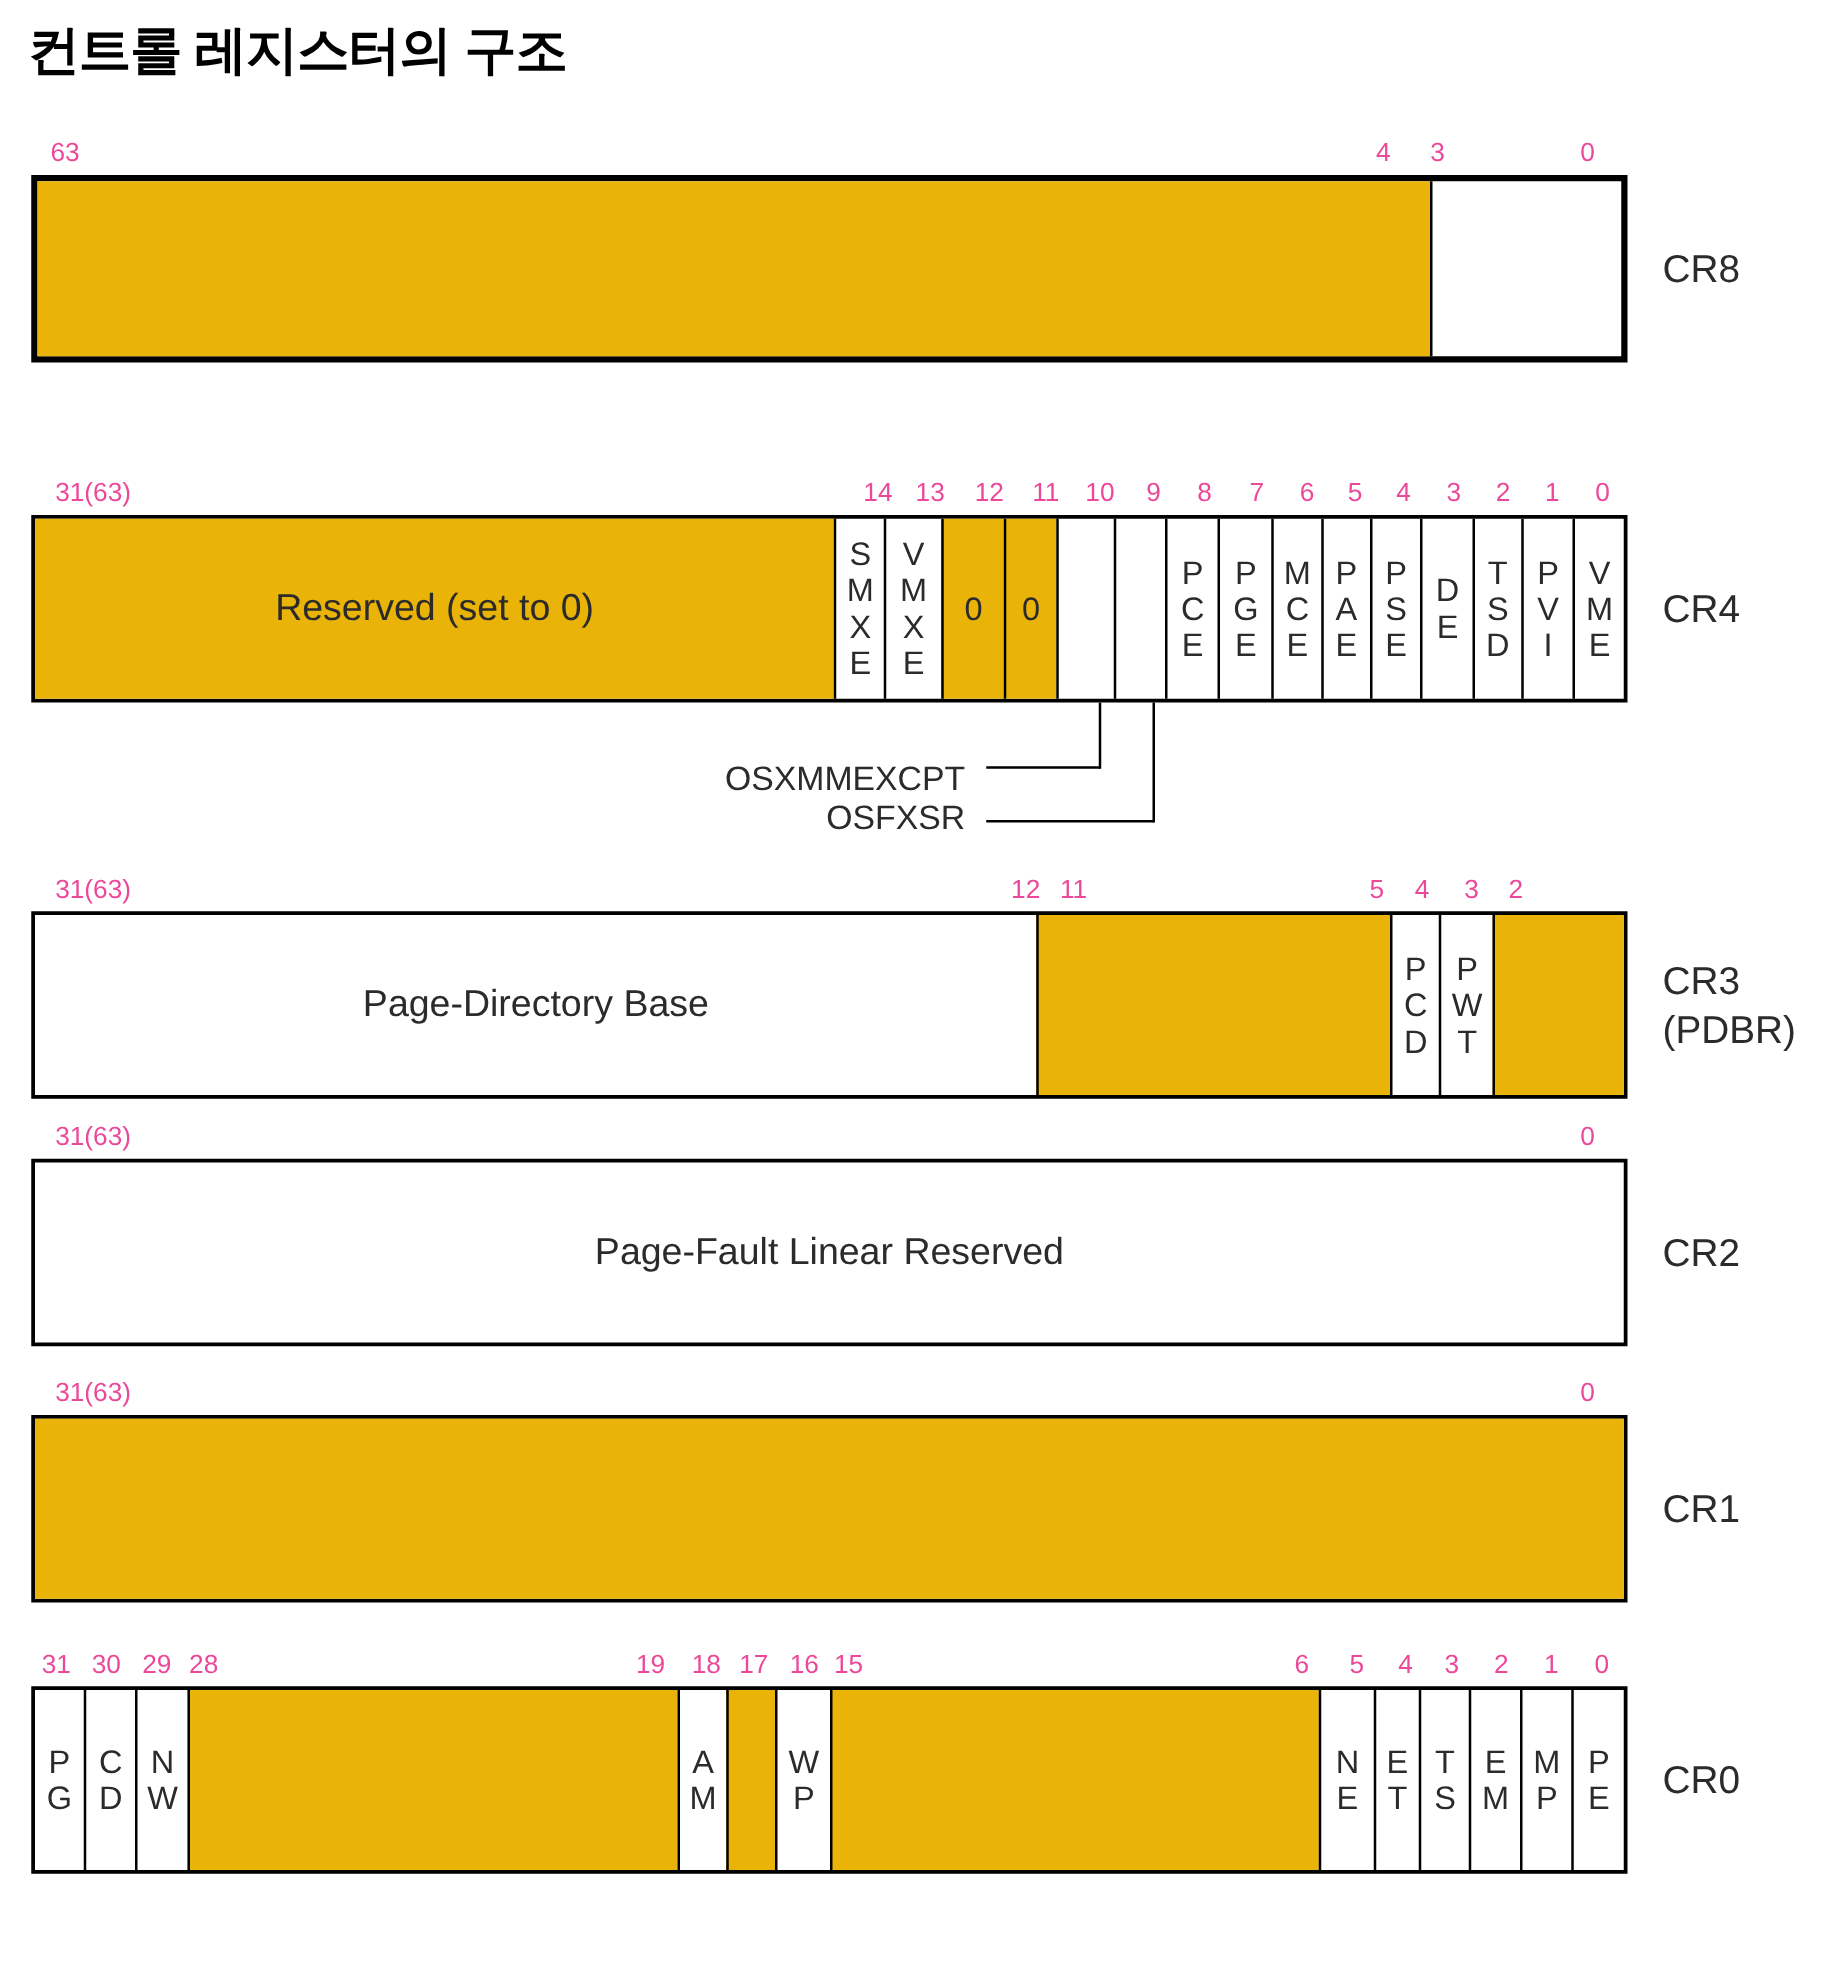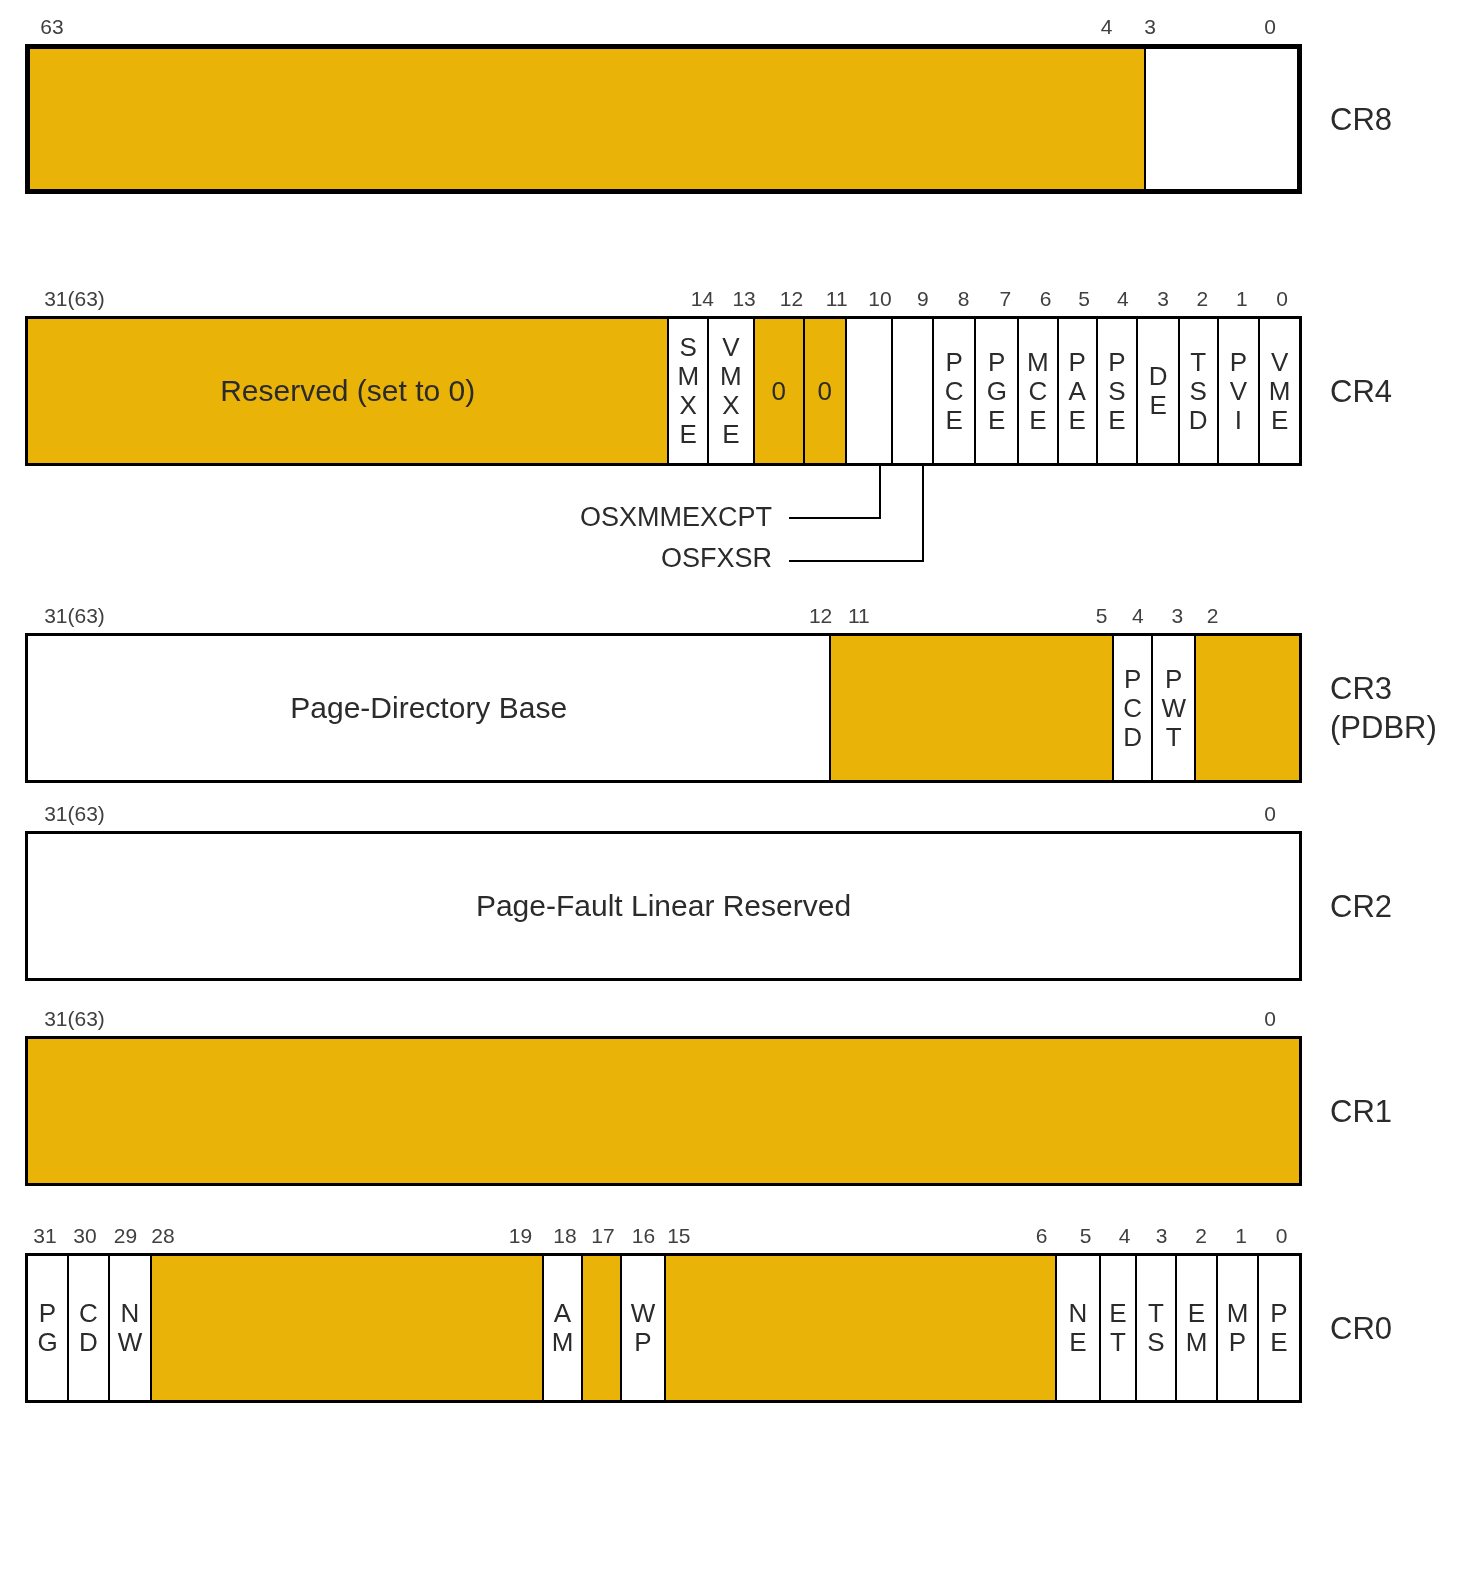--- a/index.html
+++ b/index.html
@@ -14,21 +14,21 @@
     margin:2px 0 38px -3px; letter-spacing:-1px;
   }
   .reg { position:relative; width:1277px; }
   .reg-cr8 { margin-top:0; }
   .reg-cr4 { margin-top:88px; }
   .reg-cr3 { margin-top:28px; }
   .reg-cr2 { margin-top:14px; }
   .reg-cr1 { margin-top:21px; }
   .reg-cr0 { margin-top:33px; }
 
-  .bit-row { position:relative; height:34px; font-size:21px; color:#404040; }
+  .bit-row { position:relative; height:34px; font-size:21px; color:#ec4899; }
   .bit-label { position:absolute; bottom:5px; transform:translateX(-50%); white-space:nowrap; }
   .bit-label.left { transform:none; }
 
   .reg-box {
     display:flex; height:150px; box-sizing:border-box;
     border:3px solid #000; background:#fff;
   }
   .reg-box.thick { border-width:5px; }
   .cell { display:flex; align-items:center; justify-content:center;
           box-sizing:border-box; min-width:0; }
@@ -58,20 +58,21 @@
   .legend-swatch {
     width:84px; height:48px; background:#e9e9e9;
     border:2px solid #000; box-sizing:border-box;
   }
   .legend-label { font-size:30px; color:#2b2b2b; margin-left:38px; }
 </style>
 </head>
 <body>
 
 <div class="page">
+  <h1 class="title">컨트롤 레지스터의 구조</h1>
 
   <div id="registers">
       <div class="reg reg-cr8">
         <div class="bit-row">
           <span class="bit-label left" style="left: 1.2%;">63</span>
           <span class="bit-label" style="left: 84.7%;">4</span>
           <span class="bit-label" style="left: 88.1%;">3</span>
           <span class="bit-label" style="left: 97.5%;">0</span>
         </div>
         <div class="reg-box thick">
@@ -166,21 +167,21 @@
           </div>
           <div class="cell" style="flex-grow: 40; flex-basis: 0px;">
             <div class="cell-text-v">V
 M
 E</div>
           </div>
         </div>
         <div class="callouts">
           <div class="callout-v" style="left: calc(66.9525% - 1px); top: 0px; height: 53px;"></div>
           <div class="callout-h" style="left: 59.8%; width: 7.15246%; top: 51px;"></div>
-          <div class="callout-label" style="top: 36px;">OSXMMEXCPT</div>
+          <div class="callout-label" style="top: 46px;">OSXMMEXCPT</div>
           <div class="callout-v" style="left: calc(70.304% - 1px); top: 0px; height: 96px;"></div>
           <div class="callout-h" style="left: 59.8%; width: 10.504%; top: 94px;"></div>
           <div class="callout-label" style="top: 77px;">OSFXSR</div>
         </div>
         <div class="reg-name">
           <div>CR4</div>
         </div>
       </div>
       <div class="reg reg-cr3">
         <div class="bit-row">

